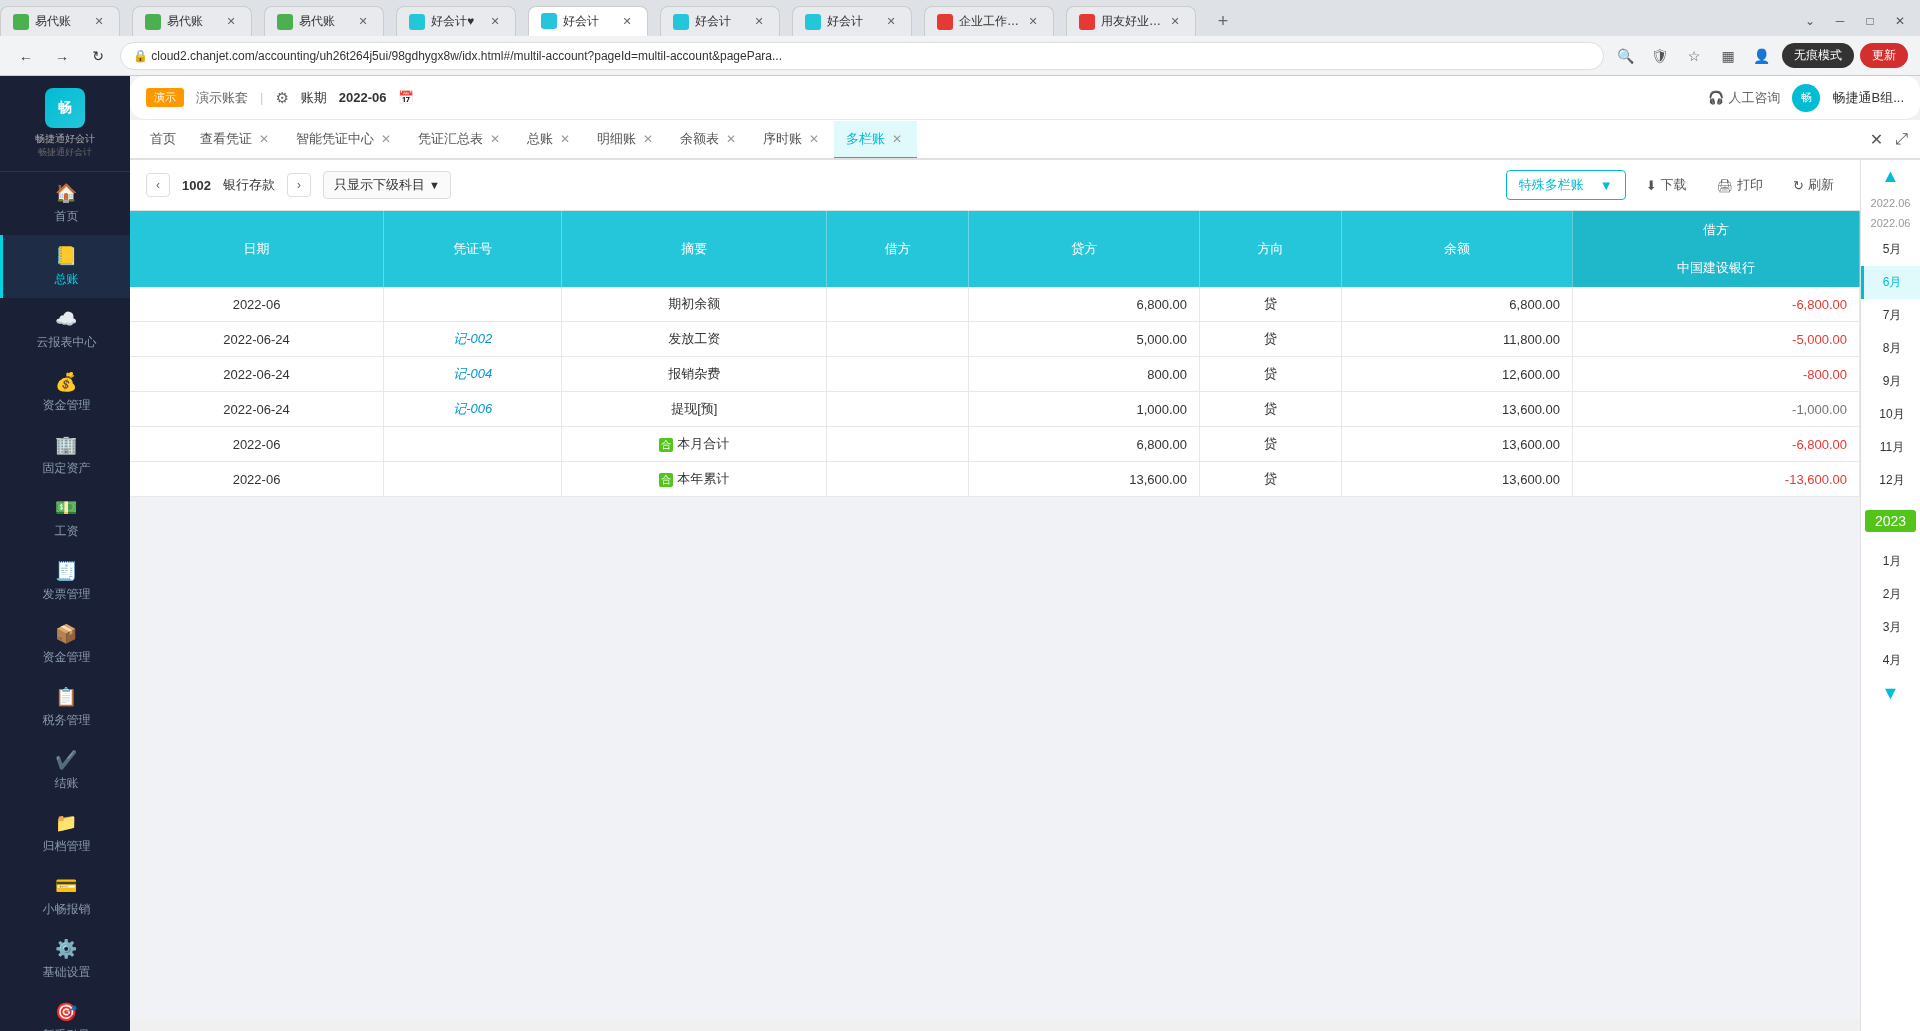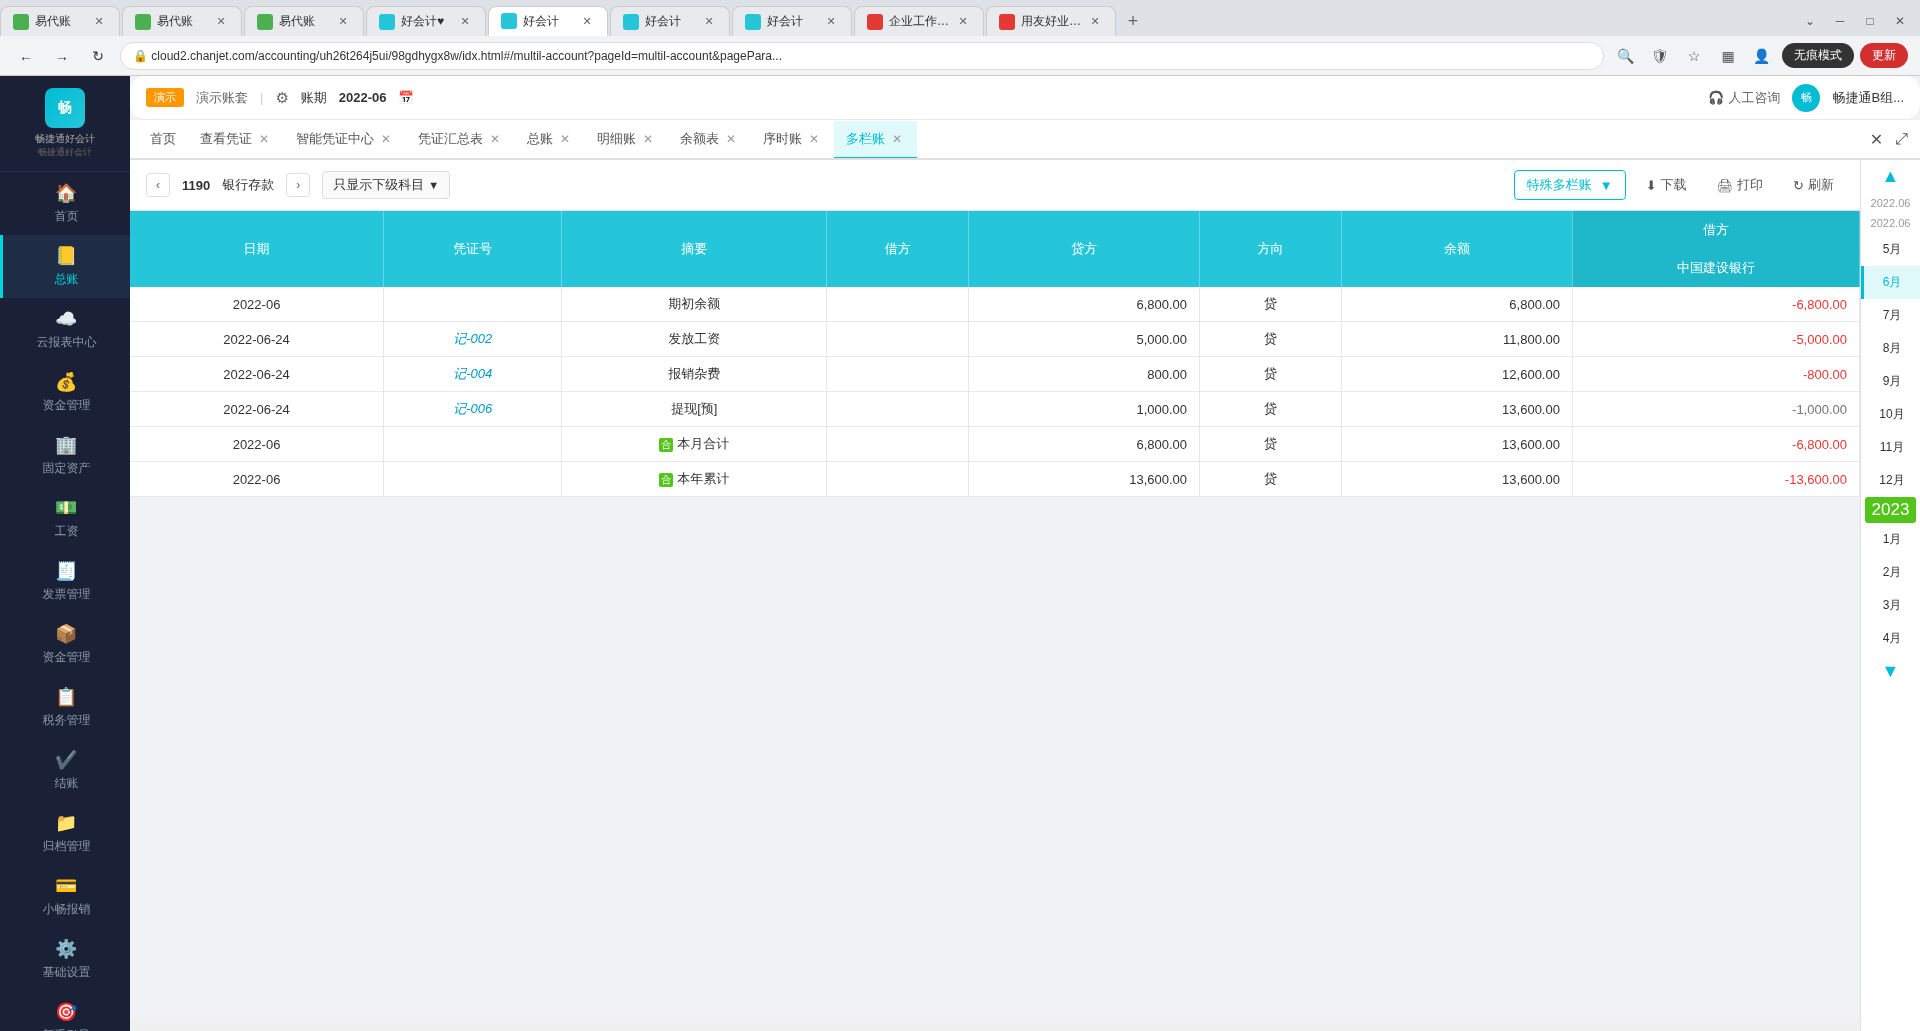--- a/index.html
+++ b/index.html
@@ -1,21 +1,21 @@
 <!DOCTYPE html>
 <html><head>
   <meta charset="utf-8">
   <style>
     * { box-sizing: border-box; margin: 0; padding: 0; }
     body { font-family: "Microsoft YaHei", "PingFang SC", sans-serif; font-size: 13px; background: #f5f5f5; overflow: hidden; }
 
     
     .browser-chrome { background: #dee1e6; width: 1920px; }
     .tab-bar { display: flex; align-items: stretch; height: 36px; background: #dee1e6; padding: 6px 0 0 0; }
-    .tab { display: flex; align-items: center; padding: 0 12px; height: 30px; background: #e8eaed; border-radius: 8px 8px 0 0; margin-right: 2px; font-size: 12px; color: #333; min-width: 120px; max-width: 160px; cursor: pointer; border: 1px solid #ccc; border-bottom: none; gap: 6px; }
+    .tab { display: flex; align-items: center; padding: 0 12px; height: 30px; background: #e8eaed; border-radius: 8px 8px 0 0; margin-right: 12px; font-size: 12px; color: #333; min-width: 120px; max-width: 160px; cursor: pointer; border: 1px solid #ccc; border-bottom: none; gap: 6px; }
     .tab.active { background: #fff; border-bottom: 1px solid #fff; }
     .tab-icon { width: 16px; height: 16px; border-radius: 3px; display: inline-block; flex-shrink: 0; }
     .tab-title { flex: 1; overflow: hidden; text-overflow: ellipsis; white-space: nowrap; }
     .tab-close { width: 16px; height: 16px; border-radius: 50%; display: flex; align-items: center; justify-content: center; font-size: 11px; color: #666; flex-shrink: 0; }
     .tab-add { width: 30px; display: flex; align-items: center; justify-content: center; color: #666; font-size: 18px; cursor: pointer; }
     .tab-controls { margin-left: auto; display: flex; align-items: center; padding: 0 8px; gap: 6px; }
     .tab-ctrl-btn { width: 24px; height: 24px; display: flex; align-items: center; justify-content: center; color: #555; font-size: 12px; cursor: pointer; }
 
     .address-bar { display: flex; align-items: center; height: 40px; background: #f1f3f4; padding: 0 12px; gap: 8px; border-bottom: 1px solid #ccc; }
     .nav-btn { width: 28px; height: 28px; border-radius: 50%; display: flex; align-items: center; justify-content: center; color: #333; cursor: pointer; font-size: 14px; }
@@ -60,40 +60,40 @@
     
     .content-area { flex: 1; display: flex; overflow: hidden; }
     .ledger-panel { flex: 1; display: flex; flex-direction: column; overflow: hidden; }
 
     
     .ledger-toolbar { display: flex; align-items: center; padding: 10px 16px; background: #fff; gap: 12px; border-bottom: 1px solid #e0e0e0; }
     .nav-arrow { width: 24px; height: 24px; border-radius: 4px; border: 1px solid #ddd; display: flex; align-items: center; justify-content: center; color: #666; cursor: pointer; font-size: 12px; }
     .account-tag { font-size: 13px; color: #333; font-weight: bold; }
     .sub-filter { display: flex; align-items: center; gap: 4px; padding: 4px 10px; border: 1px solid #ddd; border-radius: 4px; background: #fafafa; cursor: pointer; font-size: 13px; color: #333; }
     .toolbar-right { margin-left: auto; display: flex; align-items: center; gap: 10px; }
-    .special-btn { border: 1px solid #00bcd4; color: #00bcd4; background: #fff; border-radius: 4px; padding: 5px 12px; font-size: 13px; cursor: pointer; display: flex; align-items: center; gap: 8px; }
+    .special-btn { border: 1px solid #00bcd4; color: #00bcd4; background: #fff; border-radius: 4px; padding: 5px 12px; font-size: 13px; cursor: pointer; display: flex; align-items: center; gap: 16px; }
     .action-btn { display: flex; align-items: center; gap: 4px; color: #555; font-size: 13px; cursor: pointer; padding: 5px 10px; border-radius: 4px; }
 
     
     .table-container { flex: 1; overflow: auto; }
     .ledger-table { width: 100%; border-collapse: collapse; background: #fff; }
     .ledger-table thead tr { background: #26c6da; }
     .ledger-table thead th { color: #fff; padding: 10px 12px; text-align: center; font-weight: normal; font-size: 13px; border-right: 1px solid rgba(255,255,255,0.3); white-space: nowrap; }
     .ledger-table thead th.summary-header { background: #1fb8ca; }
     .ledger-table tbody tr { border-bottom: 1px solid #e8e8e8; }
     .ledger-table tbody td { padding: 8px 12px; font-size: 13px; color: #333; text-align: center; border-right: 1px solid #e8e8e8; }
     .ledger-table tbody td.amount { text-align: right; }
     .ledger-table tbody td.voucher-link { color: #0099cc; cursor: pointer; font-style: italic; }
     .summary-icon { display: inline-block; width: 14px; height: 14px; background: #52c41a; border-radius: 2px; color: #fff; font-size: 10px; text-align: center; line-height: 14px; margin-right: 4px; }
 
     
     .months-panel { width: 60px; background: #fff; border-left: 1px solid #e0e0e0; display: flex; flex-direction: column; overflow-y: auto; }
     .month-item { display: flex; align-items: center; justify-content: center; padding: 8px 4px; font-size: 12px; color: #333; cursor: pointer; border-left: 3px solid transparent; }
     .month-item.active { color: #00bcd4; border-left-color: #00bcd4; background: #e0f9fb; }
-    .month-item.year-tag { background: #52c41a; color: #fff; font-size: 17px; border-radius: 3px; margin: 0 4px; border-left: none; padding: 3px 4px; }
+    .month-item.year-tag { background: #52c41a; color: #fff; font-size: 14px; border-radius: 3px; margin: 13px 4px; border-left: none; padding: 3px 4px; }
     .months-nav { display: flex; align-items: center; justify-content: center; padding: 6px; color: #00bcd4; font-size: 18px; cursor: pointer; }
 
     
     .horizontal-scroll { height: 12px; background: #f0f0f0; }
     ::-webkit-scrollbar { width: 6px; height: 6px; }
     ::-webkit-scrollbar-thumb { background: #ccc; border-radius: 3px; }
   </style>
 </head>
 <body>
 
@@ -306,21 +306,21 @@
         <div style="cursor:pointer;color:#555;font-size:16px;padding:4px;">⤢</div>
       </div>
     </div>
 
     <div class="content-area">
 
       <div class="ledger-panel">
 
         <div class="ledger-toolbar">
           <div class="nav-arrow">‹</div>
-          <span class="account-tag">1190</span>
+          <span class="account-tag">1002</span>
           <span style="font-size:13px;color:#333;">银行存款</span>
           <div class="nav-arrow">›</div>
           <div class="sub-filter">
             <span>只显示下级科目</span>
             <span style="font-size:11px;">▼</span>
           </div>
           <div class="toolbar-right">
             <div class="special-btn">
               <span>特殊多栏账</span>
               <span>▼</span>

